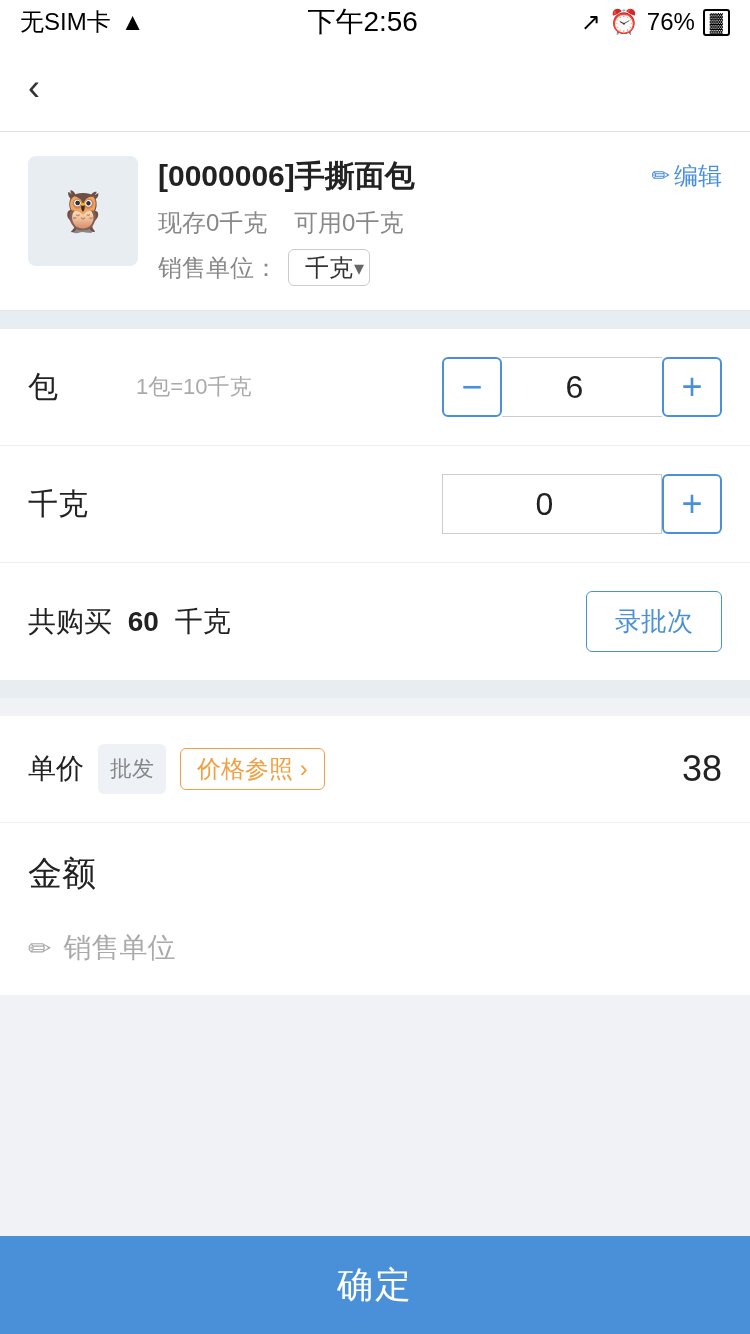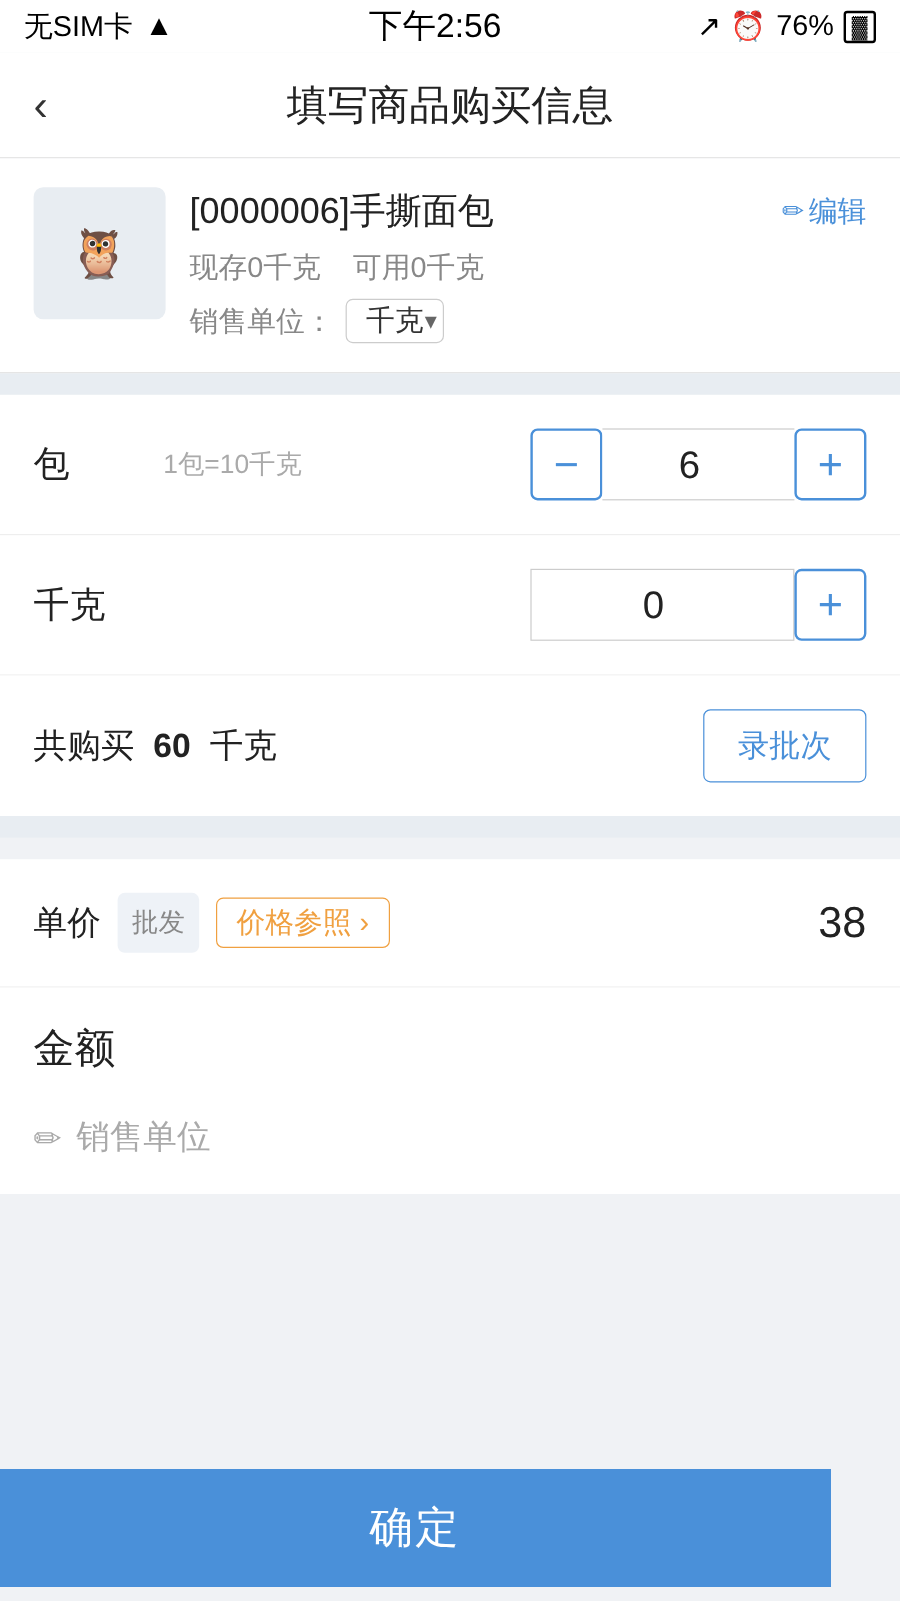--- a/index.html
+++ b/index.html
@@ -75,21 +75,21 @@
       flex-shrink: 0;
     }
     .product-image-inner {
       font-size: 40px;
       color: #8899aa;
     }
     .product-info { flex: 1; }
     .product-name {
       font-size: 30px;
       color: #222;
-      font-weight: 400;
+      font-weight: 700;
       margin-bottom: 10px;
     }
     .product-stock {
       font-size: 24px;
       color: #888;
       margin-bottom: 10px;
     }
     .product-unit-row {
       display: flex;
       align-items: center;
@@ -324,23 +324,23 @@
       color: #aaa;
     }
     .remark-text {
       font-size: 28px;
       color: #aaa;
     }
 
     
     .confirm-btn {
       position: fixed;
-      bottom: 12px;
+      bottom: 0;
       left: 0;
-      width: 692px;
+      width: 750px;
       height: 98px;
       background: #4a90d9;
       color: #fff;
       font-size: 36px;
       font-weight: 500;
       display: flex;
       align-items: center;
       justify-content: center;
       cursor: pointer;
       border: none;
@@ -364,21 +364,20 @@
   <div class="status-right">
     <span>↗</span>
     <span>⏰</span>
     <span>76%</span>
     <span style="border:2px solid #000;border-radius:3px;padding:1px 5px;font-size:18px;">▓</span>
   </div>
 </div>
 
 <div class="nav-bar">
   <div class="nav-back">‹</div>
-  <div class="nav-title">填写商品购买信息</div>
 </div>
 
 <div class="product-card" style="position:relative;">
   <div class="product-image">
     <span class="product-image-inner">🦉</span>
   </div>
   <div class="product-info">
     <div class="product-name">[0000006]手撕面包</div>
     <div class="product-stock">
       <span>现存0千克</span>

